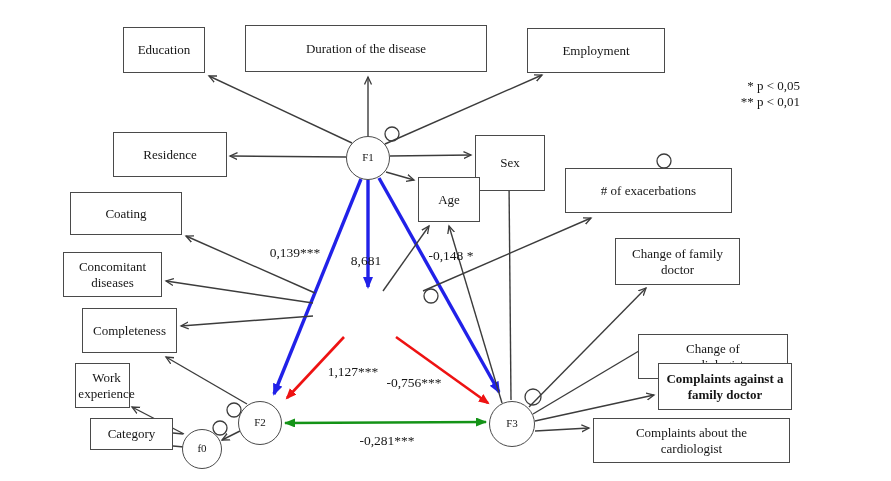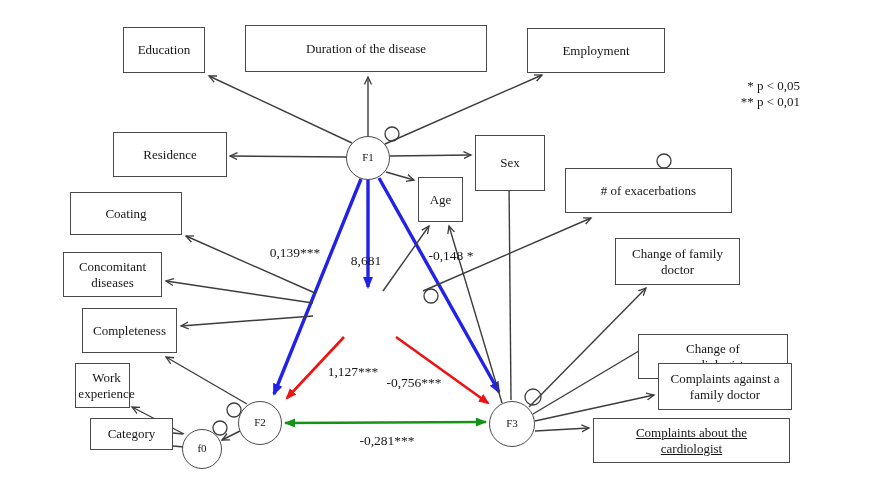--- a/index.html
+++ b/index.html
@@ -87,21 +87,21 @@
       </div>
       <div class="node" style="left: 527px; top: 28px; width: 138px; height: 45px;">
         <span>Employment</span>
       </div>
       <div class="node" style="left: 113px; top: 132px; width: 114px; height: 45px;">
         <span>Residence</span>
       </div>
       <div class="node" style="left: 475px; top: 135px; width: 70px; height: 56px;">
         <span>Sex</span>
       </div>
-      <div class="node" style="left: 418px; top: 177px; width: 45px; height: 45px;">
+      <div class="node" style="left: 418px; top: 177px; width: 62px; height: 45px;">
         <span>Age</span>
       </div>
       <div class="node" style="left: 70px; top: 192px; width: 112px; height: 43px;">
         <span>Coating</span>
       </div>
       <div class="node" style="left: 565px; top: 168px; width: 167px; height: 45px;">
         <span># of exacerbations</span>
       </div>
       <div class="node" style="left: 63px; top: 252px; width: 99px; height: 45px;">
         <span style="width: 85px;">Concomitant diseases</span>
@@ -114,24 +114,24 @@
       </div>
       <div class="node" style="left: 90px; top: 418px; width: 83px; height: 32px; font-family: Liberation Serif, serif;">
         <span>Category</span>
       </div>
       <div class="node" style="left: 615px; top: 238px; width: 125px; height: 47px;">
         <span style="width: 110px;">Change of family doctor</span>
       </div>
       <div class="node" style="left: 638px; top: 295px; width: 150px; height: 45px; margin-top: 39px;">
         <span style="width: 76px;">Change of cardiologist</span>
       </div>
-      <div class="node" style="left: 658px; top: 363px; width: 134px; height: 47px;">
+      <div class="node" style="left: 658px; top: 363px; width: 134px; height: 47px; font-weight: bold;">
         <span style="width: 118px;">Complaints against a family doctor</span>
       </div>
-      <div class="node" style="left: 593px; top: 418px; width: 197px; height: 45px; text-decoration: underline;">
+      <div class="node" style="left: 593px; top: 418px; width: 197px; height: 45px;">
         <span style="width: 140px;">Complaints about the cardiologist</span>
       </div>
       <div class="node circle" style="left: 346px; top: 136px; width: 44px; height: 44px;">
         <span>F1</span>
       </div>
       <div class="node circle" style="left: 238px; top: 401px; width: 44px; height: 44px; align-items: center;">
         <span>F2</span>
       </div>
       <div class="node circle" style="left: 489px; top: 401px; width: 46px; height: 46px;">
         <span>F3</span>

